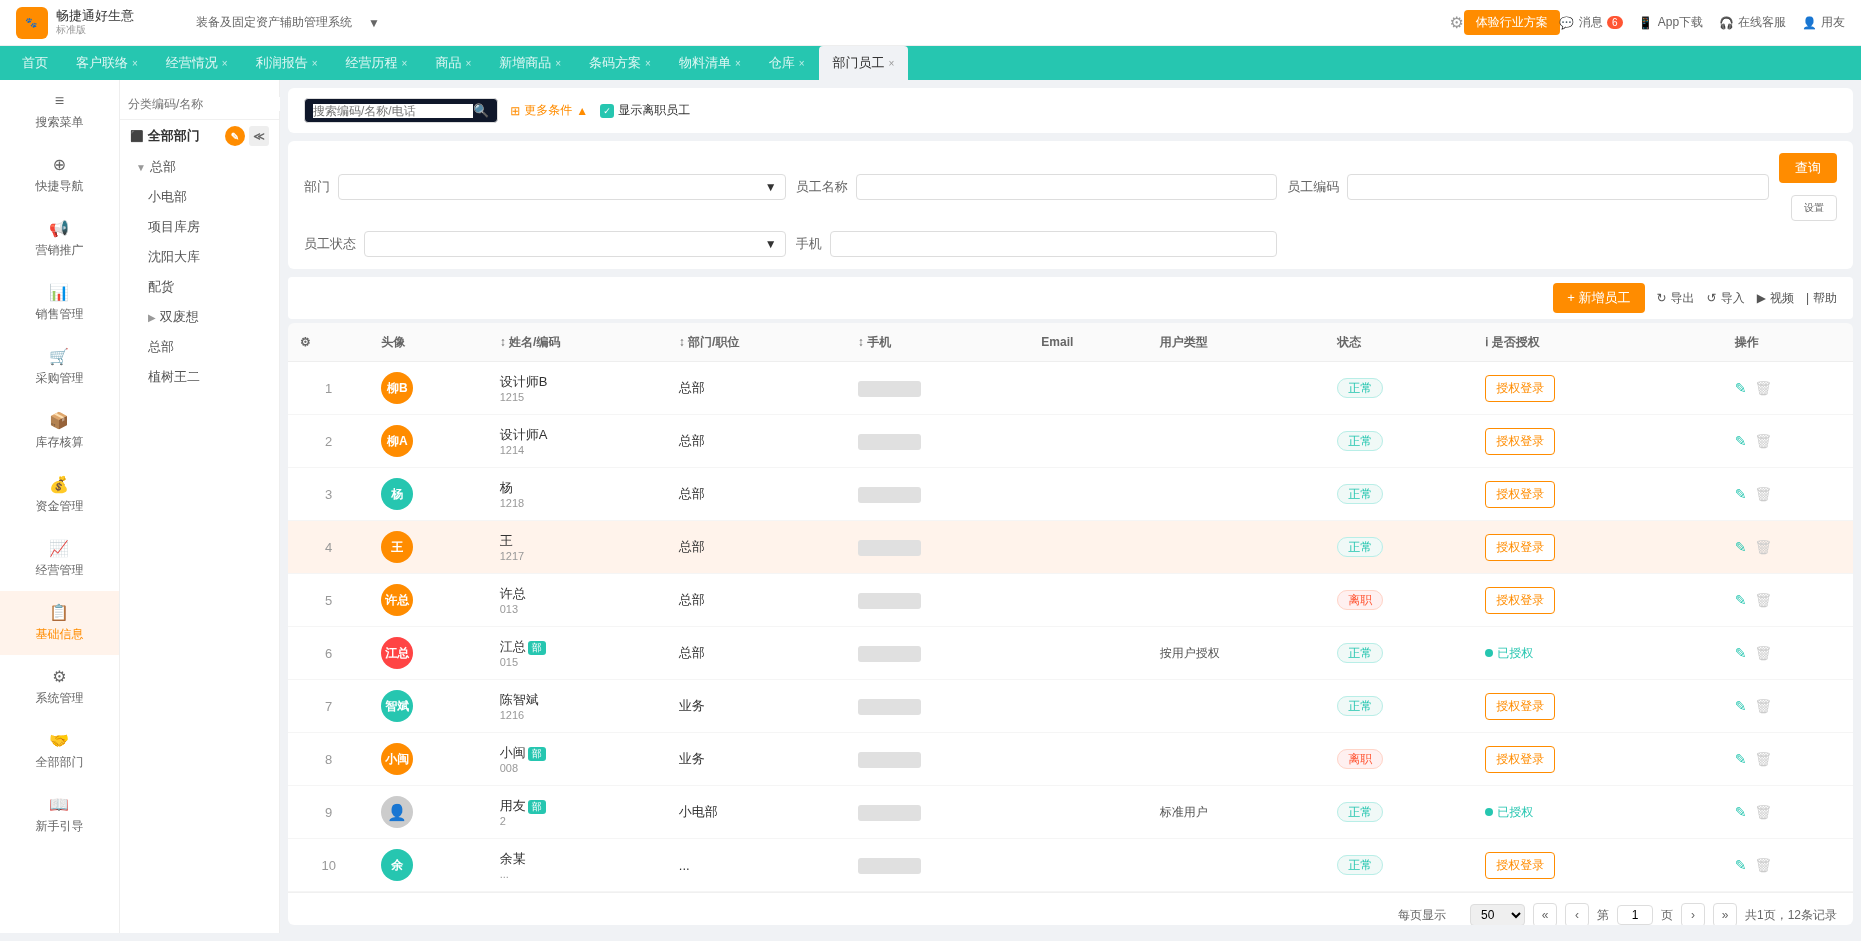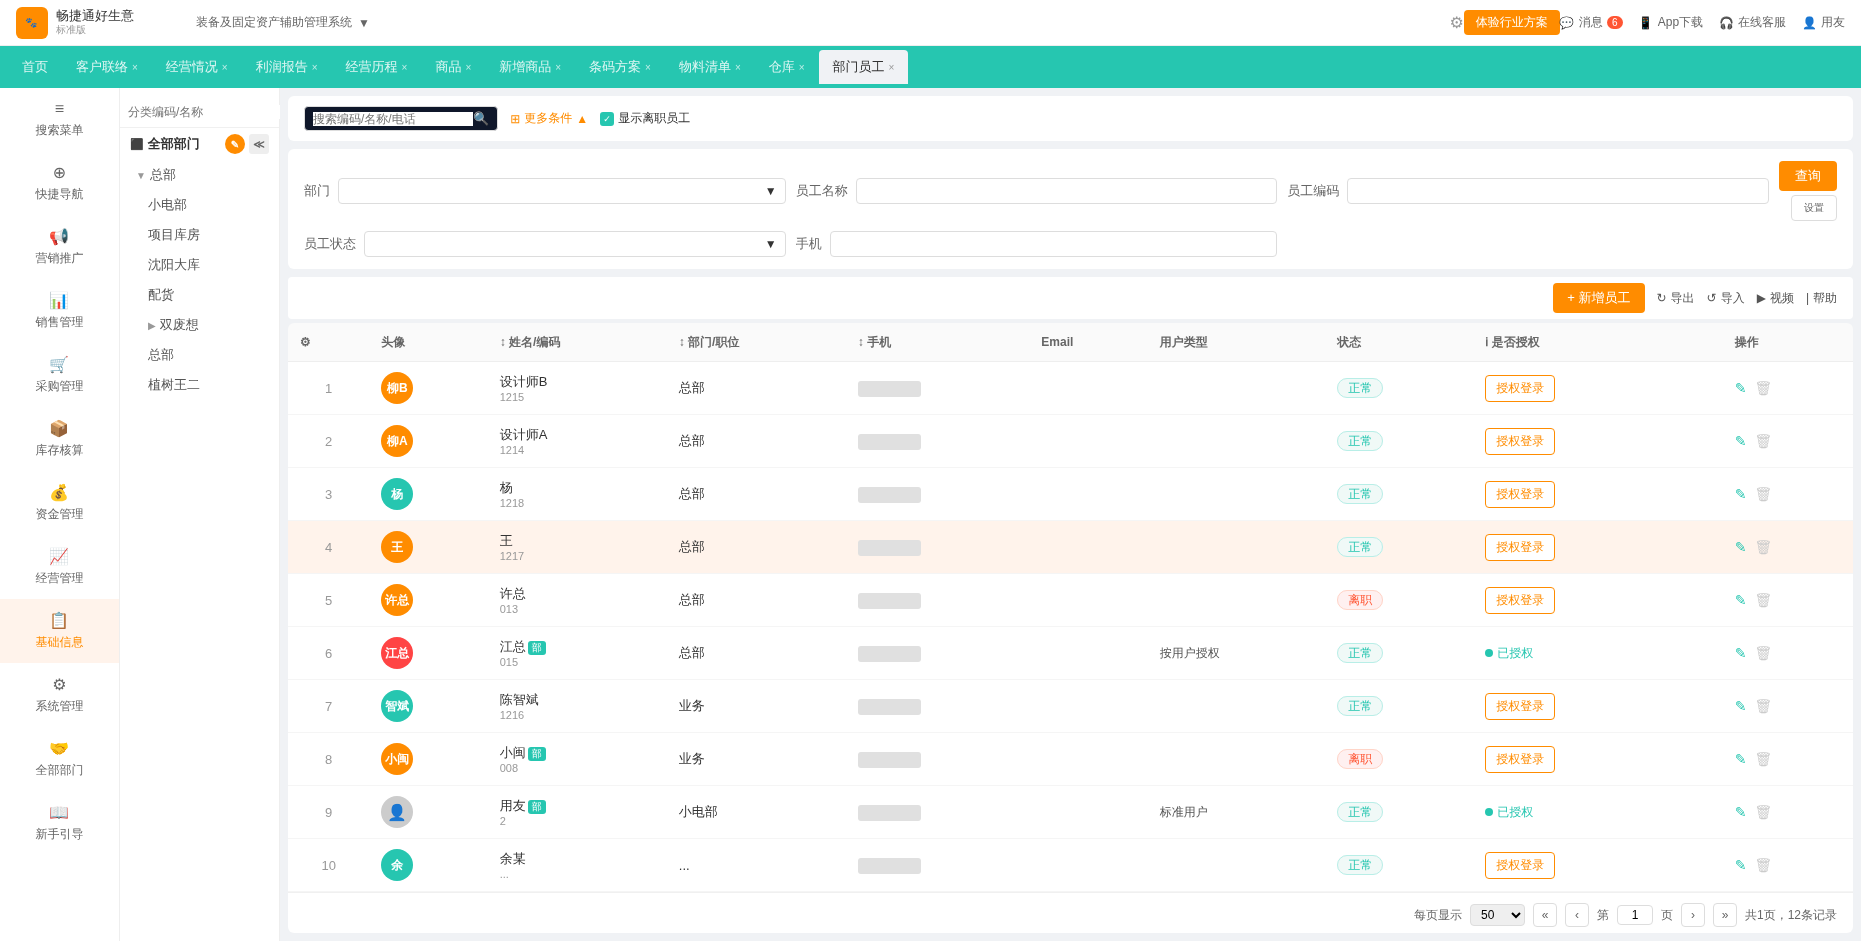--- a/index.html
+++ b/index.html
@@ -25,21 +25,21 @@
       width: 32px; height: 32px;
       background: #ff8c00;
       border-radius: 6px;
       display: flex; align-items: center; justify-content: center;
       color: #fff; font-size: 10px; font-weight: bold;
     }
     .logo-text { font-size: 13px; color: #333; line-height: 1.2; }
     .logo-sub { font-size: 10px; color: #999; }
     .system-title {
       font-size: 14px; color: #333;
-      display: flex; align-items: center; gap: 6px;
+      display: flex; align-items: center; gap: 16px;
       flex: 1;
     }
     .system-title span { color: #666; font-size: 12px; cursor: pointer; }
     .header-actions {
       display: flex; align-items: center; gap: 16px;
       margin-left: auto;
     }
     .header-btn {
       display: flex; align-items: center; gap: 4px;
       font-size: 12px; color: #666; cursor: pointer;
@@ -50,21 +50,21 @@
     }
     .trial-btn {
       background: #ff8c00; color: #fff;
       border: none; border-radius: 4px;
       padding: 4px 12px; font-size: 12px; cursor: pointer;
     }
     .gear-icon { color: #999; cursor: pointer; font-size: 16px; }
 
     
     .nav-tabs {
-      height: 42px;
+      height: 34px;
       background: #26c6b0;
       display: flex; align-items: center;
       padding: 0 8px;
       overflow: hidden;
     }
     .nav-tab {
       padding: 6px 14px;
       color: rgba(255,255,255,0.85);
       font-size: 13px;
       cursor: pointer;
@@ -312,21 +312,21 @@
       border: 1px solid #ddd; border-radius: 4px;
       display: flex; align-items: center; justify-content: center;
       cursor: pointer; background: #fff; font-size: 12px;
     }
     .page-input {
       border: 1px solid #ddd; border-radius: 4px;
       padding: 2px 6px; width: 36px; text-align: center; font-size: 12px;
     }
     .page-size-select {
       border: 1px solid #ddd; border-radius: 4px;
-      padding: 2px 6px; font-size: 12px;
+      padding: 2px 6px; font-size: 12px; margin-left: 16px;
     }
 
     
     .left-sidebar {
       width: 120px;
       background: #fff;
       border-right: 1px solid #eee;
       display: flex; flex-direction: column;
     }
     .left-nav-item {
@@ -548,21 +548,21 @@
         </div>
       </div>
       <div class="filter-row">
         <span class="filter-label">员工名称</span>
         <input class="filter-input" style="flex: 1 1 0%; border: 1px solid rgb(221, 221, 221); border-radius: 4px; padding: 5px 8px; font-size: 12px; outline: none; min-width: 120px;">
       </div>
       <div class="filter-row">
         <span class="filter-label">员工编码</span>
         <input class="filter-input" style="flex: 1 1 0%; border: 1px solid rgb(221, 221, 221); border-radius: 4px; padding: 5px 8px; font-size: 12px; outline: none; min-width: 120px;">
       </div>
-      <div style="display:flex;flex-direction:column;gap:4px;align-items:flex-end;">
+      <div style="display:flex;flex-direction:column;gap:12px;align-items:flex-end;">
         <button class="query-btn">查询</button>
         <button class="set-btn">设置</button>
       </div>
       <div class="filter-row">
         <span class="filter-label">员工状态</span>
         <div class="filter-select" style="flex:1;border:1px solid #ddd;border-radius:4px;padding:5px 8px;font-size:12px;background:#fff;display:flex;align-items:center;justify-content:space-between;cursor:pointer;min-width:180px;">
           <span></span>
           <span>▼</span>
         </div>
       </div>

